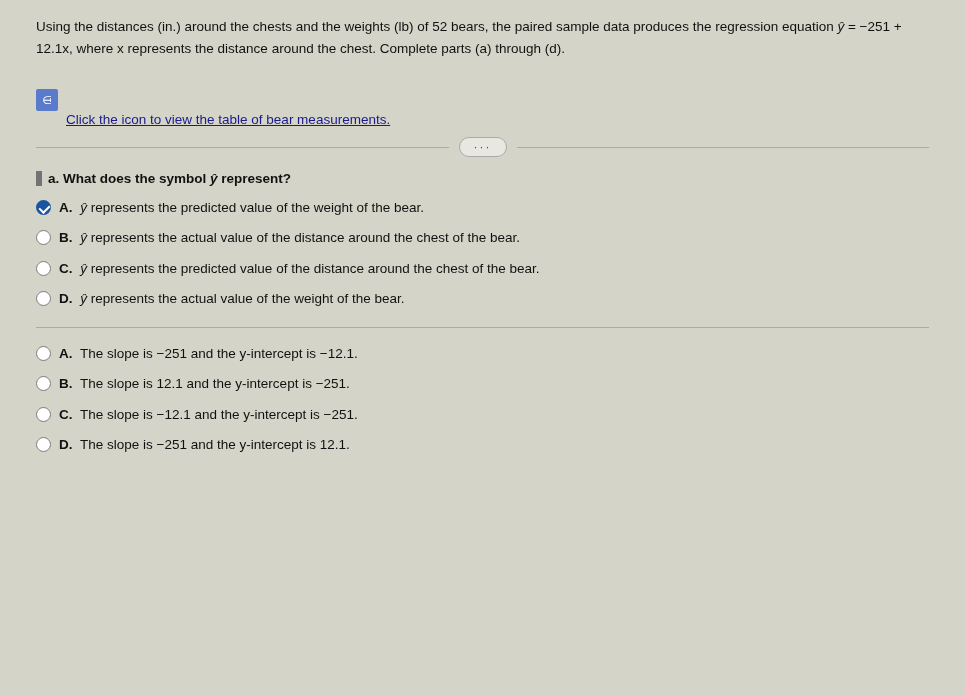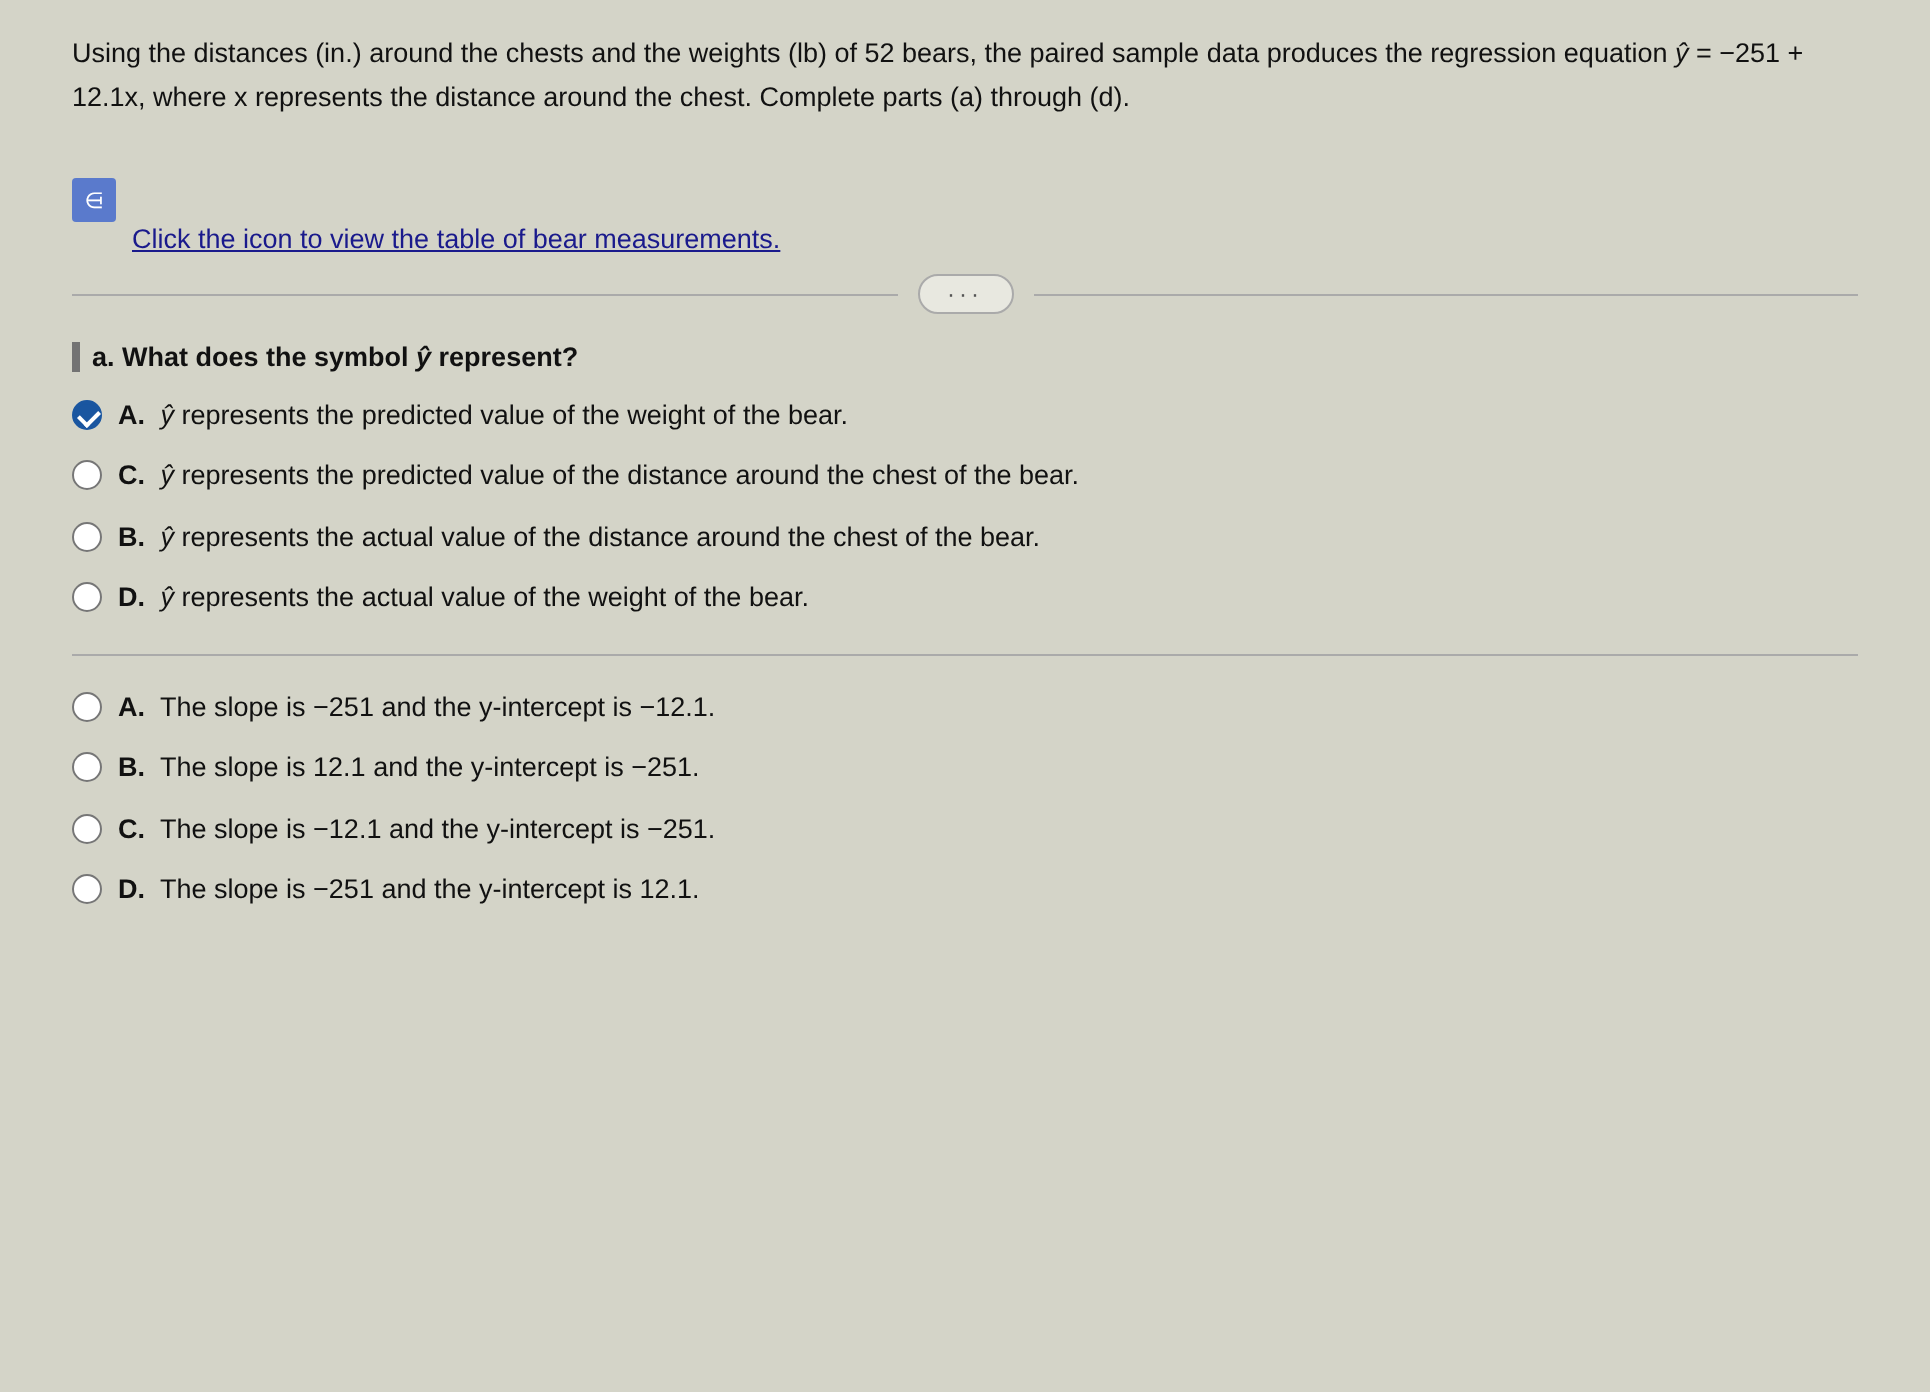--- a/index.html
+++ b/index.html
@@ -139,21 +139,21 @@
       transform: rotate(45deg);
     }
 
     .section-divider {
       height: 1px;
       background-color: #aaa;
       margin: 16px 0;
     }
 
     .border-left-blue {
-      border-left: 4px solid #737373;
+      border-left: 6px solid #737373;
       padding-left: 6px;
     }
   </style>
 </head>
 <body>
 
 <div class="main-container">
 
   <div class="intro-text">
     Using the distances (in.) around the chests and the weights (lb) of 52 bears, the paired sample data produces the
@@ -181,36 +181,36 @@
       <div class="checked-icon"></div>
       <div>
         <span class="option-label">A.</span>
         <span style="font-style:italic;">ŷ</span> represents the predicted value of the weight of the bear.
       </div>
     </div>
 
     <div class="option-row">
       <input type="radio" name="partA" style="">
       <div>
+        <span class="option-label">B.</span>
+        <span style="font-style:italic;">ŷ</span> represents the actual value of the distance around the chest of the bear.
+      </div>
+    </div>
+
+    <div class="option-row">
+      <input type="radio" name="partA" style="">
+      <div>
         <span class="option-label">C.</span>
         <span style="font-style:italic;">ŷ</span> represents the predicted value of the distance around the chest of the bear.
       </div>
     </div>
 
     <div class="option-row">
       <input type="radio" name="partA" style="">
       <div>
-        <span class="option-label">B.</span>
-        <span style="font-style:italic;">ŷ</span> represents the actual value of the distance around the chest of the bear.
-      </div>
-    </div>
-
-    <div class="option-row">
-      <input type="radio" name="partA" style="">
-      <div>
         <span class="option-label">D.</span>
         <span style="font-style:italic;">ŷ</span> represents the actual value of the weight of the bear.
       </div>
     </div>
   </div>
 
   <div class="section-divider"></div>
 
   <div class="section">
 

